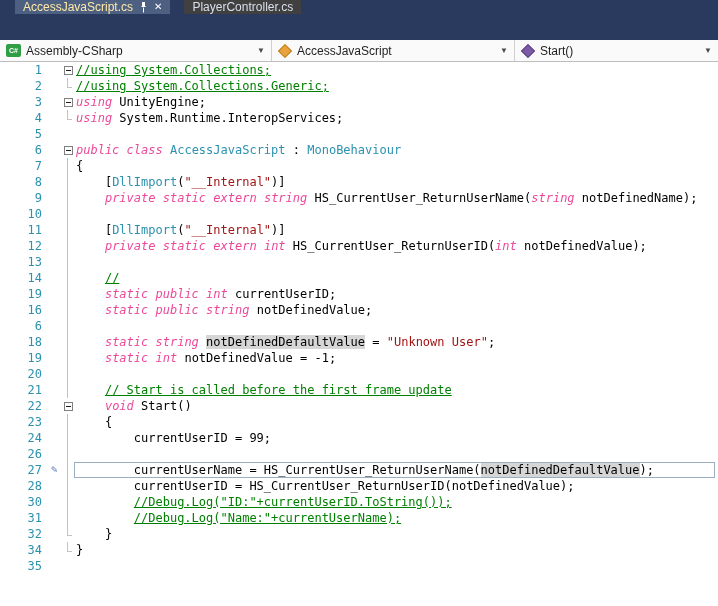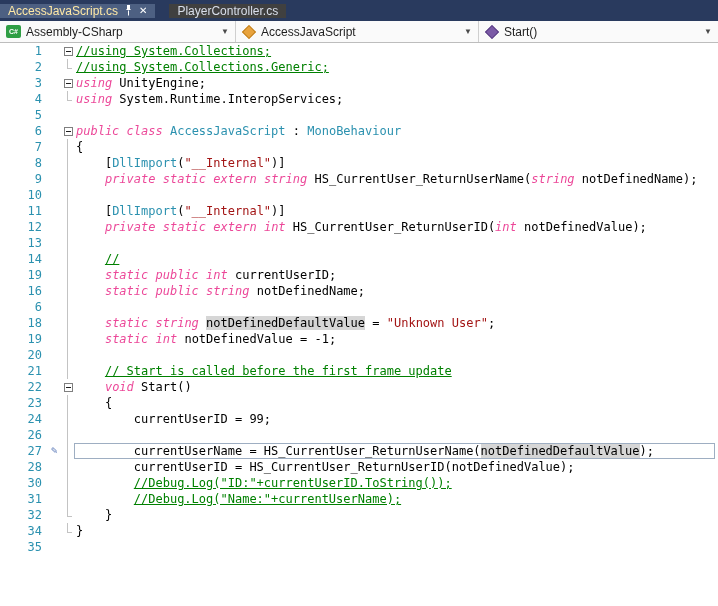--- a/index.html
+++ b/index.html
@@ -1,33 +1,33 @@
 <!DOCTYPE html>
 <html><head>
 <meta charset="utf-8">
 <style>
   * { margin:0; padding:0; box-sizing:border-box; }
   html,body { width:718px; height:606px; overflow:hidden; background:#fff;
     font-family:"Liberation Sans", sans-serif; }
 
   
-  .tabbar { height:21px; background:#293a5e; display:flex; align-items:center; }
+  .tabbar { height:40px; background:#293a5e; display:flex; align-items:flex-start;padding-left:15px; }
   .tab { display:flex; align-items:center; gap:6px; padding:0 8px; font-size:12px;
     cursor:pointer; white-space:nowrap; }
   .tab.active { background:#4d6082; color:#ffe9a6; }
   .tab.inactive { background:#404040; color:#d9dfeb; margin-left:14px; }
   .tab .close { color:#fff; font-size:10px; line-height:10px; }
   .tab .pin svg { display:block; }
 
   
   .navbar { height:22px; background:#fafafa; border-bottom:1px solid #bdbdbd;
     display:flex; font-size:12px; color:#1e1e1e; }
   .combo { display:flex; align-items:center; gap:5px; padding:0 6px;
     border-right:1px solid #cfcfcf; cursor:pointer; }
-  .combo1 { width:236px; } .combo2 { width:243px; } .combo3 { flex:1; border-right:none; }
+  .combo1 { width:272px; } .combo2 { width:243px; } .combo3 { flex:1; border-right:none; }
   .combo .chev { margin-left:auto; color:#4a4a4a; font-size:8px; }
   .ic-proj { width:15px; height:13px; background:#2f9e44; color:#fff; font-size:7px;
     font-weight:bold; display:flex; align-items:center; justify-content:center;
     border-radius:2px; }
   .ic-class { width:10px; height:10px; background:#e8a33d; transform:rotate(45deg);
     margin:0 2px; border:1px solid #c07f1d; }
   .ic-method { width:10px; height:10px; background:#7b5aa6; transform:rotate(45deg);
     margin:0 2px; border:1px solid #5b3f85; }
 
   
@@ -186,21 +186,21 @@
     <div class="line">
       <span class="num">19</span>
       <span class="glyph"></span>
       <span class="fold vline"></span>
       <span class="code"><span class="tk-pl">    </span><span class="tk-kw">static</span><span class="tk-pl"> </span><span class="tk-kw">public</span><span class="tk-pl"> </span><span class="tk-kw">int</span><span class="tk-pl"> currentUserID;</span></span>
     </div>
     <div class="line">
       <span class="num">16</span>
       <span class="glyph"></span>
       <span class="fold vline"></span>
-      <span class="code"><span class="tk-pl">    </span><span class="tk-kw">static</span><span class="tk-pl"> </span><span class="tk-kw">public</span><span class="tk-pl"> </span><span class="tk-kw">string</span><span class="tk-pl"> notDefinedName;</span></span>
+      <span class="code"><span class="tk-pl">    </span><span class="tk-kw">static</span><span class="tk-pl"> </span><span class="tk-kw">public</span><span class="tk-pl"> </span><span class="tk-kw">string</span><span class="tk-pl"> notDefinedValue;</span></span>
     </div>
     <div class="line">
       <span class="num">6</span>
       <span class="glyph"></span>
       <span class="fold vline"></span>
       <span class="code"></span>
     </div>
     <div class="line">
       <span class="num">18</span>
       <span class="glyph"></span>

